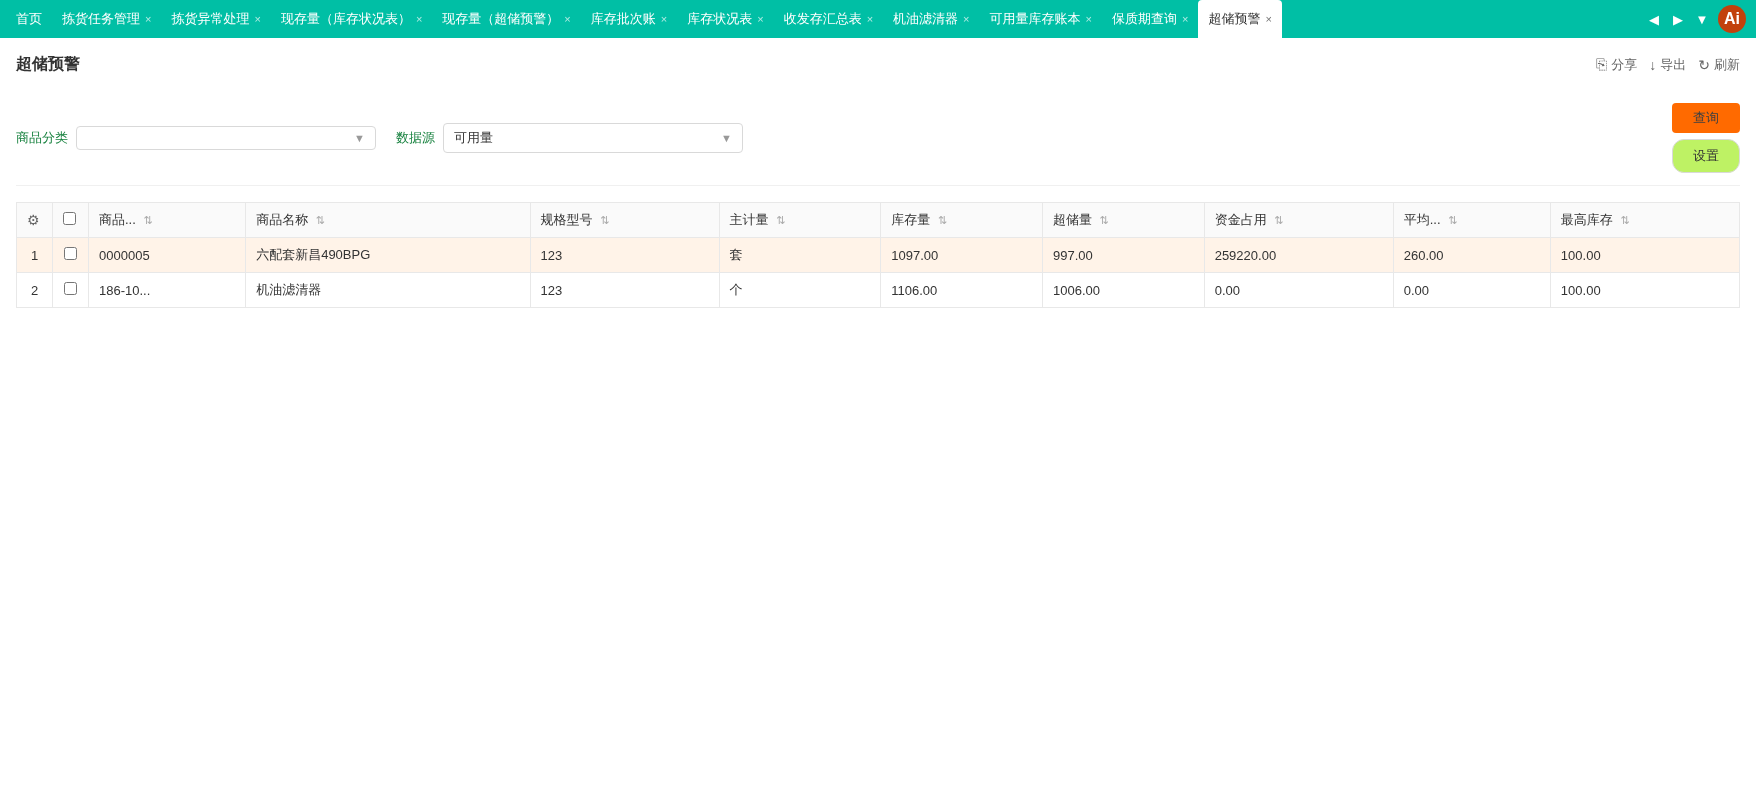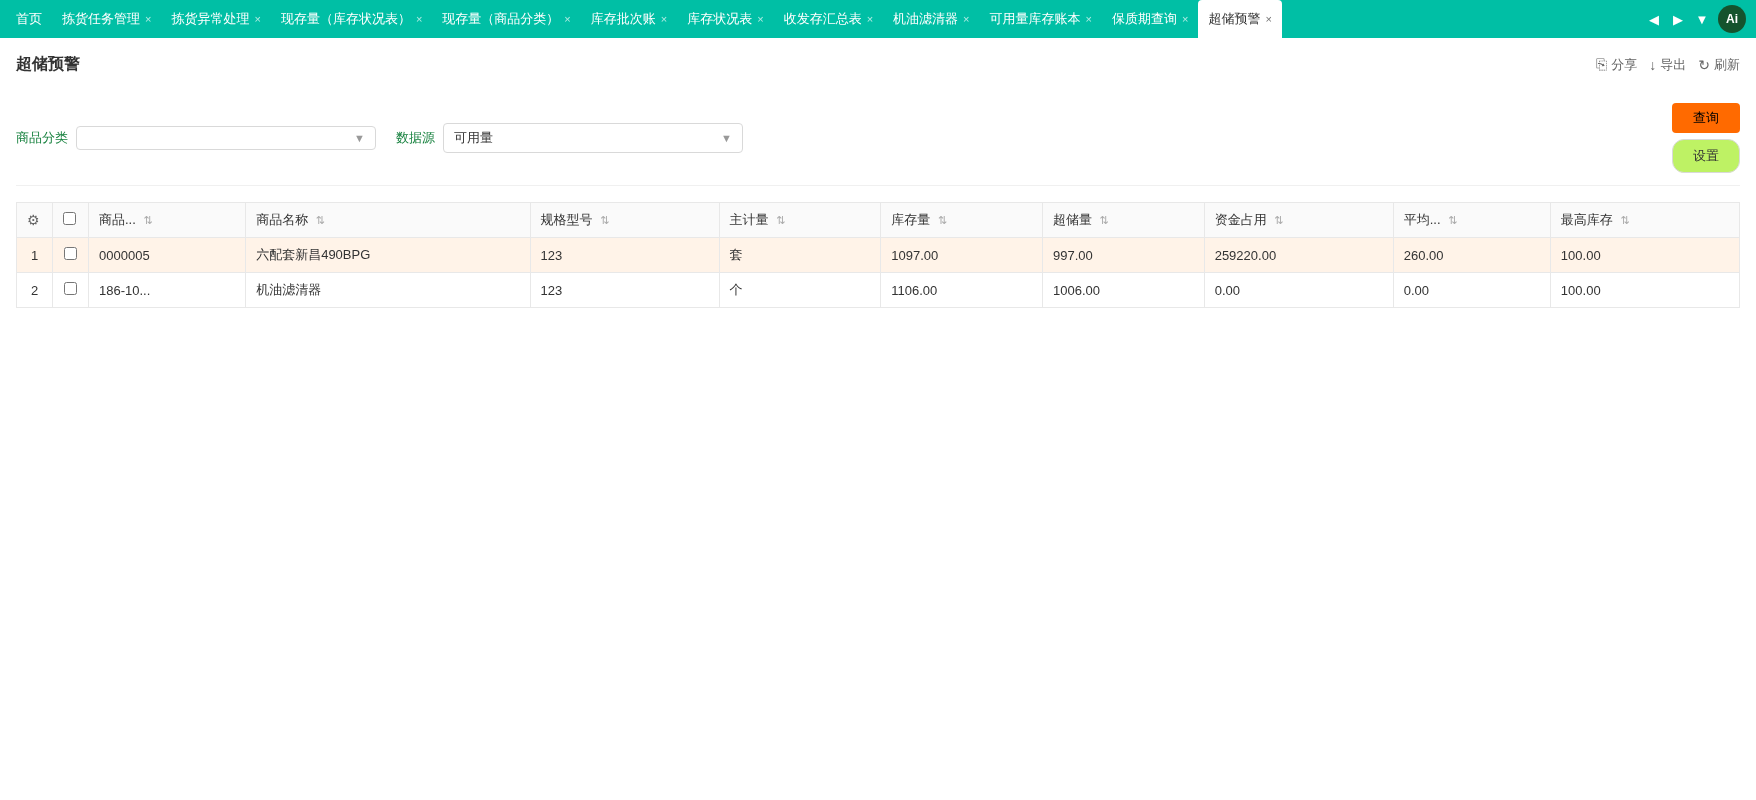--- a/index.html
+++ b/index.html
@@ -107,21 +107,21 @@
       min-width: 200px;
       background: #fff;
       cursor: pointer;
       color: #333;
     }
     .filter-select .arrow { color: #999; font-size: 11px; }
     .filter-select-wide { min-width: 300px; }
 
     .btn-query {
       background: #ff6a00;
-      color: #000000;
+      color: #404040;
       border: none;
       border-radius: 4px;
       padding: 6px 16px;
       cursor: pointer;
       font-size: 13px;
     }
     .btn-settings {
       background: #bef264;
       color: #333;
       border: 1px solid #d9d9d9;
@@ -165,26 +165,26 @@
     .row-highlighted td { background: #fff3e8 !important; }
     .row-num { text-align: center; color: #666; }
     .checkbox-cell { text-align: center; width: 36px; }
     .settings-cell { text-align: center; width: 36px; }
 
     .gear-icon { font-size: 14px; color: #666; cursor: pointer; }
     .avatar-circle {
       width: 28px;
       height: 28px;
       border-radius: 50%;
-      background: #14532d;
+      background: #c2410c;
       display: flex;
       align-items: center;
       justify-content: center;
       color: #fff;
-      font-size: 12px;
+      font-size: 16px;
       font-weight: bold;
     }
   </style>
 </head>
 <body>
 
 <div class="top-nav">
 
   <div id="nav-items-container" style="display:flex;align-items:center;flex:1;overflow:hidden;">
       <div class="nav-item">
@@ -196,21 +196,21 @@
       </div>
       <div class="nav-item">
         <span>拣货异常处理</span>
         <span class="close-btn">×</span>
       </div>
       <div class="nav-item">
         <span>现存量（库存状况表）</span>
         <span class="close-btn">×</span>
       </div>
       <div class="nav-item">
-        <span>现存量（商品分类）</span>
+        <span>现存量（超储预警）</span>
         <span class="close-btn">×</span>
       </div>
       <div class="nav-item">
         <span>库存批次账</span>
         <span class="close-btn">×</span>
       </div>
       <div class="nav-item">
         <span>库存状况表</span>
         <span class="close-btn">×</span>
       </div>

